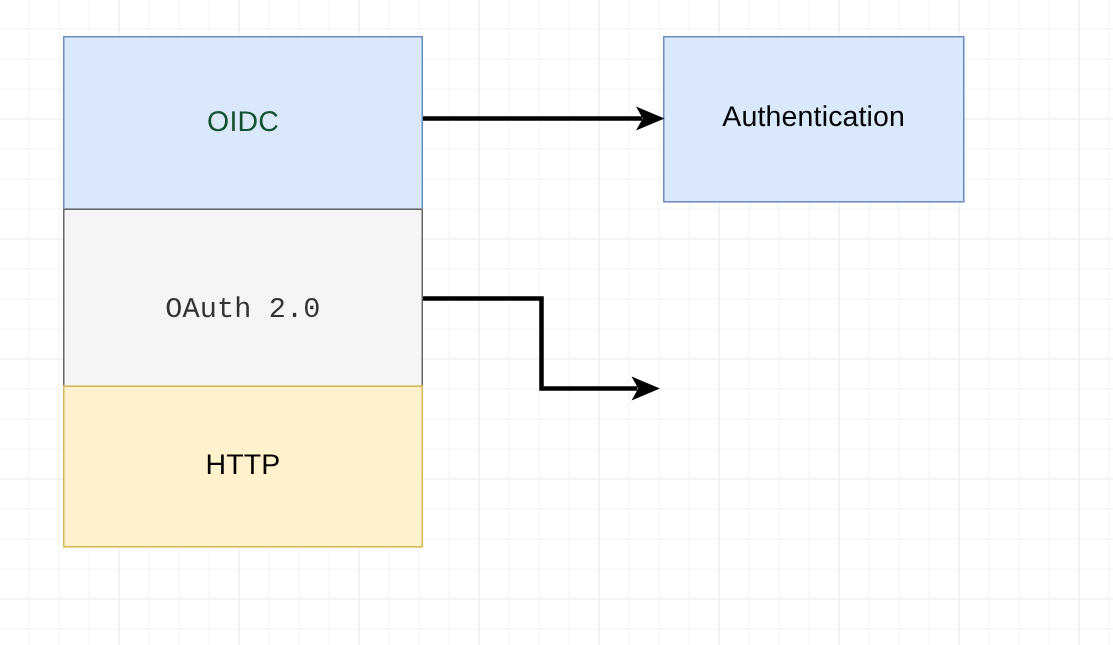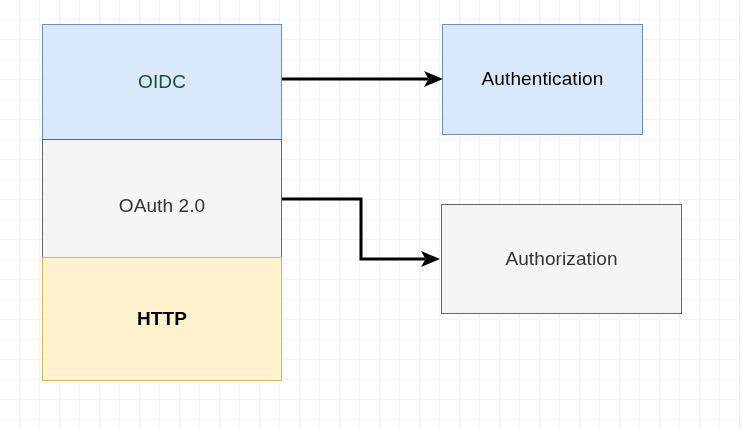--- a/index.html
+++ b/index.html
@@ -41,28 +41,28 @@
     left: 42px; top: 24px; width: 240px; height: 116px;
     background: #dae8fc;
     border: 1px solid #6c8ebf;
   }
   #node-oidc .node-label { color: #14532d; }
 
   #node-oauth {
     left: 42px; top: 139px; width: 240px; height: 135px;
     background: #f5f5f5;
     border: 1px solid #666666;
+    font-family: Liberation Mono, monospace;
   }
   #node-oauth .node-label { color: #333333; }
 
   #node-http {
-    left: 42px; top: 257px; width: 240px; height: 124px;
+    left: 42px; top: 257px; width: 240px; height: 108px;
     background: #fff2cc;
     border: 1px solid #d6b656;
-    font-weight: bold;
   }
   #node-http .node-label { color: #000000; }
 
   
   #node-authentication {
     left: 442px; top: 24px; width: 201px; height: 111px;
     background: #dae8fc;
     border: 1px solid #6c8ebf;
   }
   #node-authentication .node-label { color: #000000; }
@@ -108,23 +108,20 @@
   </div>
 
   <div class="node" id="node-http">
     <span class="node-label">HTTP</span>
   </div>
 
   <div class="node" id="node-authentication">
     <span class="node-label">Authentication</span>
   </div>
 
-  <div class="node" id="node-authorization">
-    <span class="node-label">Authorization</span>
-  </div>
 
   <svg id="connectors" viewBox="0 0 742 430" xmlns="http://www.w3.org/2000/svg">
     <g>
       <path class="edge-path" d="M 282 79 L 428 79"></path>
       <path class="edge-head" d="M 443 79 L 424 87 L 428.5 79 L 424 71 Z"></path>
     </g>
     <g>
       <path class="edge-path" d="M 282 199 L 361 199 L 361 259 L 425 259"></path>
       <path class="edge-head" d="M 440 259 L 421 267 L 425.5 259 L 421 251 Z"></path>
     </g>

